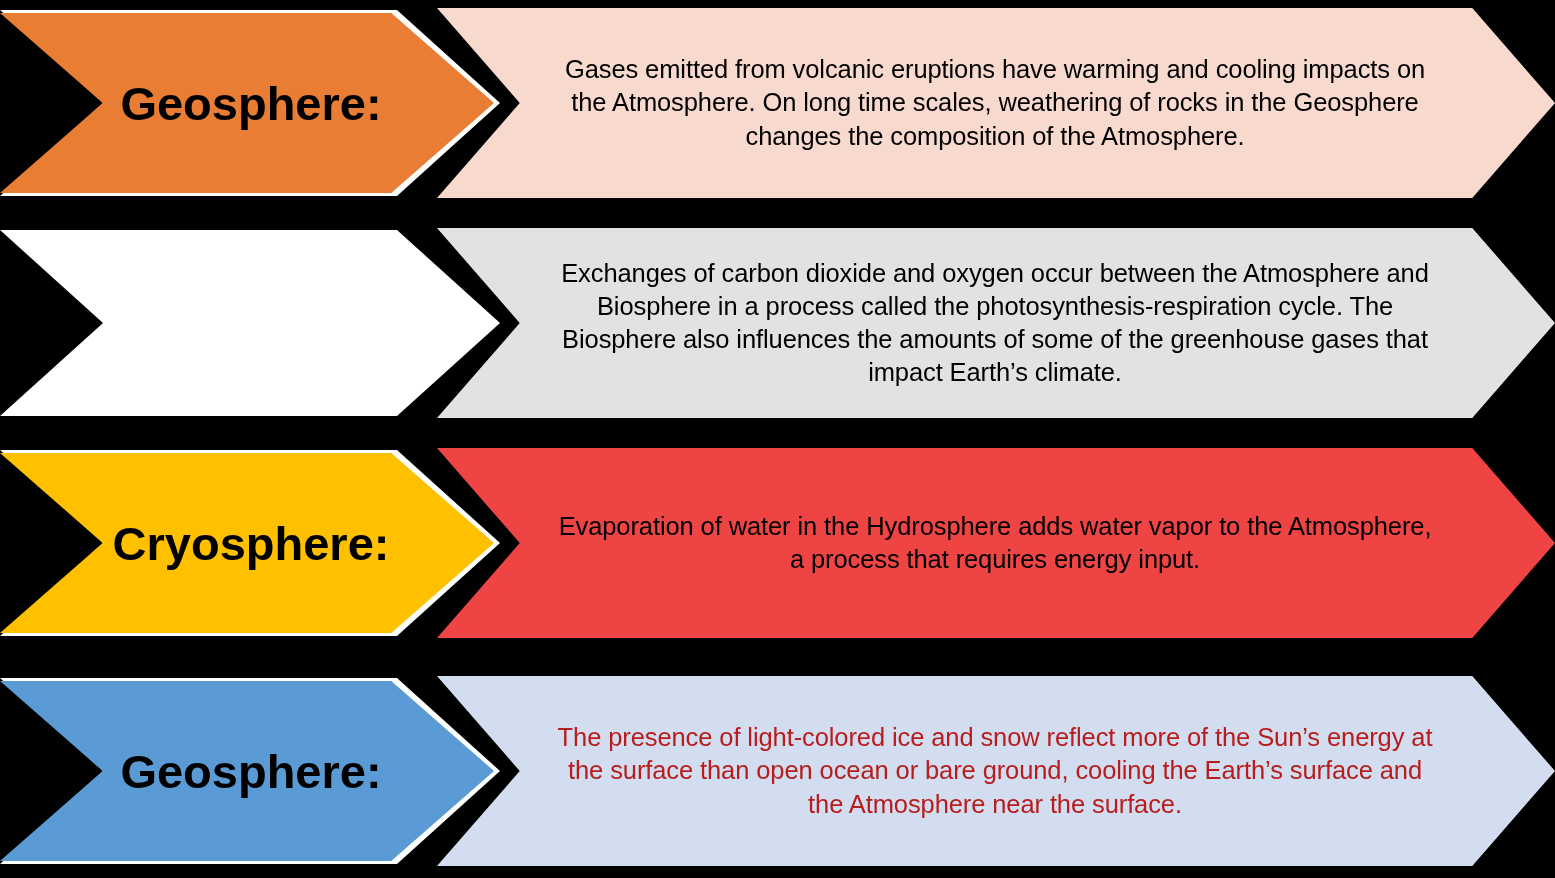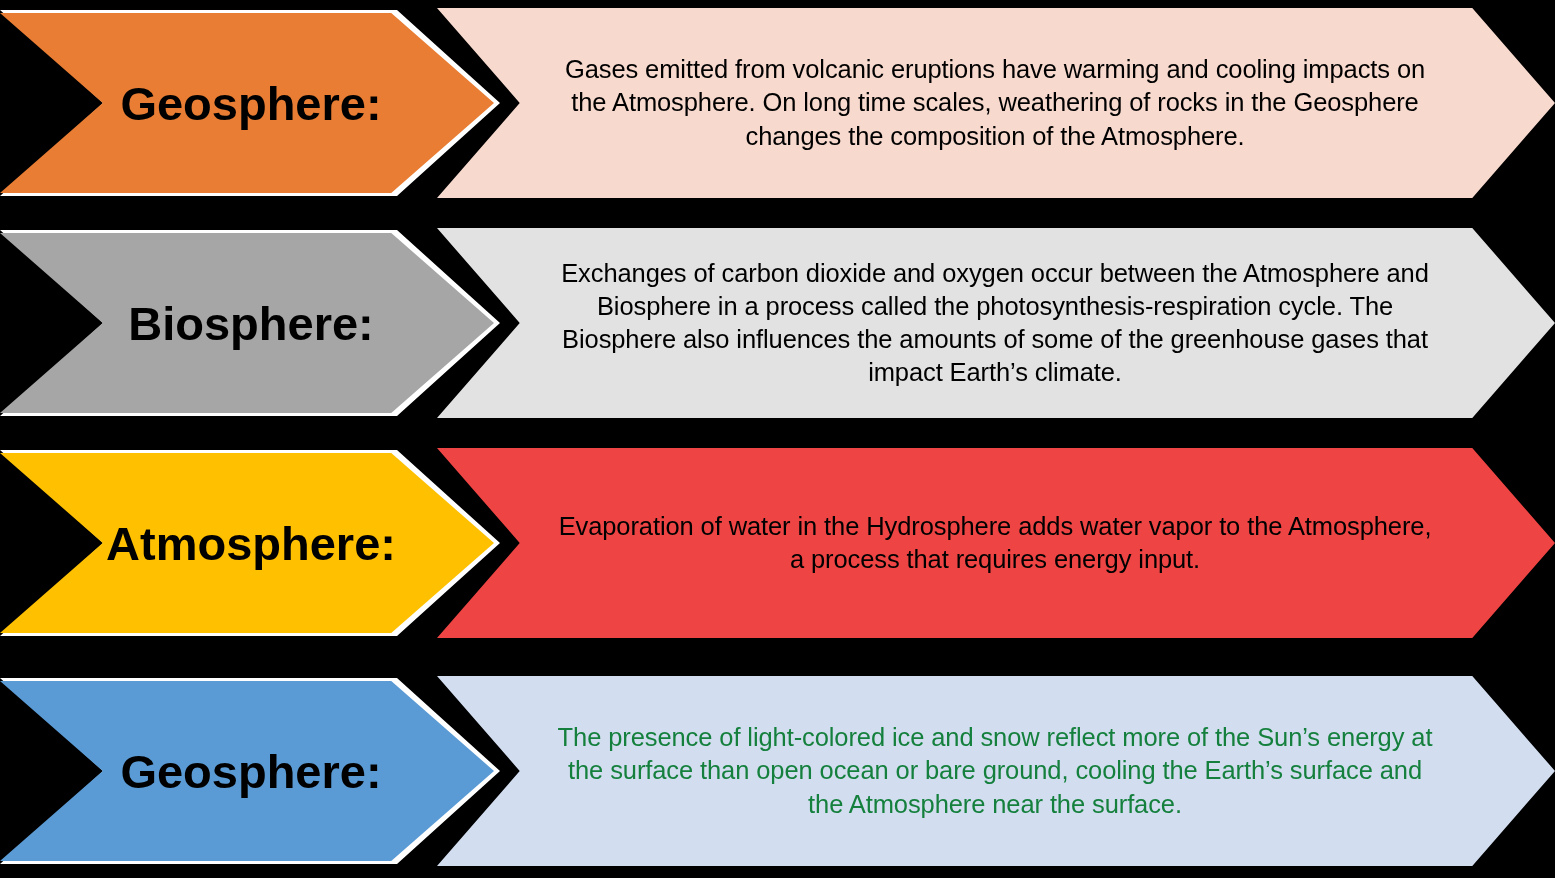--- a/index.html
+++ b/index.html
@@ -111,37 +111,34 @@
       <div class="label-chevron" style="background: rgb(232, 125, 51);">
         <div class="label-text" style="color: rgb(0, 0, 0);">Geosphere:</div>
       </div>
     </div>
     <div class="row" style="top: 228px; height: 190px;">
       <div class="desc-chevron" style="background: rgb(226, 226, 226);">
         <div class="desc-text" style="color: rgb(0, 0, 0);">Exchanges of carbon dioxide and oxygen occur between the Atmosphere and Biosphere in a process called the photosynthesis-respiration cycle. The Biosphere also influences the amounts of some of the greenhouse gases that impact Earth’s climate.</div>
       </div>
       <div class="label-chevron-shadow"></div>
       <div class="label-chevron-white"></div>
-      <div class="label-chevron" style="background: rgb(166, 166, 166);">
-        <div class="label-text" style="color: rgb(0, 0, 0);">Biosphere:</div>
-      </div>
     </div>
     <div class="row" style="top: 448px; height: 190px;">
       <div class="desc-chevron" style="background: #ef4444;">
         <div class="desc-text" style="color: rgb(0, 0, 0);">Evaporation of water in the Hydrosphere adds water vapor to the Atmosphere, a process that requires energy input.</div>
       </div>
       <div class="label-chevron-shadow"></div>
       <div class="label-chevron-white"></div>
       <div class="label-chevron" style="background: rgb(255, 192, 0);">
-        <div class="label-text" style="color: rgb(0, 0, 0);">Atmosphere:</div>
+        <div class="label-text" style="color: rgb(0, 0, 0);">Cryosphere:</div>
       </div>
     </div>
     <div class="row" style="top: 676px; height: 190px;">
       <div class="desc-chevron" style="background: rgb(210, 222, 240);">
-        <div class="desc-text" style="color: #15803d;">The presence of light-colored ice and snow reflect more of the Sun’s energy at the surface than open ocean or bare ground, cooling the Earth’s surface and the Atmosphere near the surface.</div>
+        <div class="desc-text" style="color: #b91c1c;">The presence of light-colored ice and snow reflect more of the Sun’s energy at the surface than open ocean or bare ground, cooling the Earth’s surface and the Atmosphere near the surface.</div>
       </div>
       <div class="label-chevron-shadow"></div>
       <div class="label-chevron-white"></div>
       <div class="label-chevron" style="background: rgb(91, 155, 213);">
         <div class="label-text" style="color: rgb(0, 0, 0);">Geosphere:</div>
       </div>
     </div>
   </div>
 
 </body></html>

